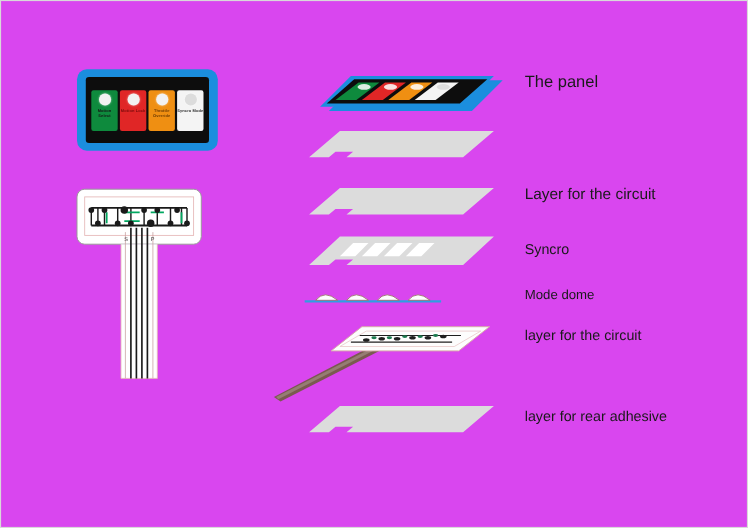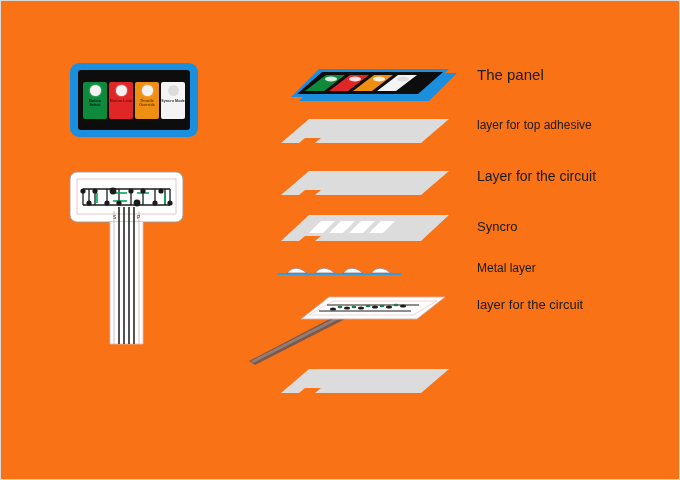--- a/index.html
+++ b/index.html
@@ -7,21 +7,21 @@
     width:680px;height:480px;
     background:#ffffff;
     font-family:"Liberation Sans", sans-serif;
     overflow:hidden;
   }
   #canvas{
     position:relative;
     width:680px;height:480px;
     box-sizing:border-box;
     border:1px solid #d9d9d9;
-    background:#f97316;
+    background:#d946ef;
     text-decoration:underline;
   }
 
   
   .panel-photo{
     position:absolute;left:69px;top:62px;width:128px;height:74px;
     background:#1b8ede;
     border-radius:9px;
     box-sizing:border-box;
     padding:7px 8px;
@@ -169,21 +169,20 @@
     <ellipse cx="62" cy="20" rx="6" ry="2.6" fill="#ffffff" opacity=".85"></ellipse>
     <ellipse cx="86" cy="20" rx="6" ry="2.6" fill="#ffffff" opacity=".85"></ellipse>
     <ellipse cx="110" cy="20" rx="6" ry="2.6" fill="#ffffff" opacity=".85"></ellipse>
     <ellipse cx="134" cy="20" rx="6" ry="2.6" fill="#dcdcdc" opacity=".9"></ellipse>
   </svg>
   <div class="tag" style="left:476px;top:65px;font-size:15px;">The  panel</div>
 
   <svg class="layer" style="left:268px;top:112px;width:190px;height:34px;" viewBox="0 0 190 34">
     <path d="M30,30 L12,30 L40,6 L180,6 L152,30 L46,30 L52,25 L36,25 Z" fill="#dcdcdc"></path>
   </svg>
-  <div class="tag" style="left:476px;top:117px;font-size:12px;">layer for top adhesive</div>
 
   <svg class="layer" style="left:268px;top:164px;width:190px;height:34px;" viewBox="0 0 190 34">
     <path d="M30,30 L12,30 L40,6 L180,6 L152,30 L46,30 L52,25 L36,25 Z" fill="#dcdcdc"></path>
   </svg>
   <div class="tag" style="left:476px;top:167px;font-size:14px;">Layer for the circuit</div>
 
   <svg class="layer" style="left:268px;top:206px;width:190px;height:42px;" viewBox="0 0 190 42">
     <path d="M30,34 L12,34 L40,8 L180,8 L152,34 L46,34 L52,29 L36,29 Z" fill="#dcdcdc"></path>
     <g fill="#ffffff">
       <polygon points="40,26 52,14 66,14 54,26"></polygon>
@@ -196,21 +195,21 @@
 
   <svg class="layer" style="left:268px;top:256px;width:190px;height:26px;" viewBox="0 0 190 26">
     <line x1="8" y1="17" x2="132" y2="17" stroke="#2f9fe0" stroke-width="2.2"></line>
     <g fill="#fdfdfd" stroke="#9b6b6b" stroke-width="0.8">
       <path d="M18,16 Q26,6 38,16 Z"></path>
       <path d="M46,16 Q54,6 66,16 Z"></path>
       <path d="M74,16 Q82,6 94,16 Z"></path>
       <path d="M102,16 Q110,6 122,16 Z"></path>
     </g>
   </svg>
-  <div class="tag" style="left:476px;top:260px;font-size:12px;">Metal layer</div>
+  <div class="tag" style="left:476px;top:260px;font-size:12px;">Mode dome</div>
 
   <svg class="layer" style="left:240px;top:286px;width:220px;height:80px;" viewBox="0 0 220 80">
     <polygon points="10,72 58,28 120,16 208,16 160,58 100,58" fill="none"></polygon>
 
     <path d="M8,74 L104,24 L110,29 L14,78 Z" fill="#7a5a50"></path>
     <path d="M10,74 L104,26 L106,28 L12,76 Z" fill="#a38b82" opacity=".7"></path>
 
     <polygon points="60,32 88,10 204,10 176,32" fill="#fdfdfd" stroke="#d8aaaa" stroke-width="0.9"></polygon>
     <polygon points="68,28 92,14 196,14 172,28" fill="none" stroke="#e8c6c6" stroke-width="0.7"></polygon>
     <g stroke="#1f1f1f" fill="none" stroke-width="1">
@@ -231,14 +230,15 @@
       <ellipse cx="127" cy="19" rx="2.4" ry="1.3"></ellipse>
       <ellipse cx="141" cy="19" rx="2.4" ry="1.3"></ellipse>
       <ellipse cx="155" cy="18" rx="2.4" ry="1.3"></ellipse>
     </g>
   </svg>
   <div class="tag" style="left:476px;top:296px;font-size:13px;">layer for  the circuit</div>
 
   <svg class="layer" style="left:268px;top:362px;width:190px;height:34px;" viewBox="0 0 190 34">
     <path d="M30,30 L12,30 L40,6 L180,6 L152,30 L46,30 L52,25 L36,25 Z" fill="#dcdcdc"></path>
   </svg>
+  <div class="tag" style="left:476px;top:370px;font-size:13px;">layer for  rear adhesive</div>
 
 </div>
 
 </body></html>

